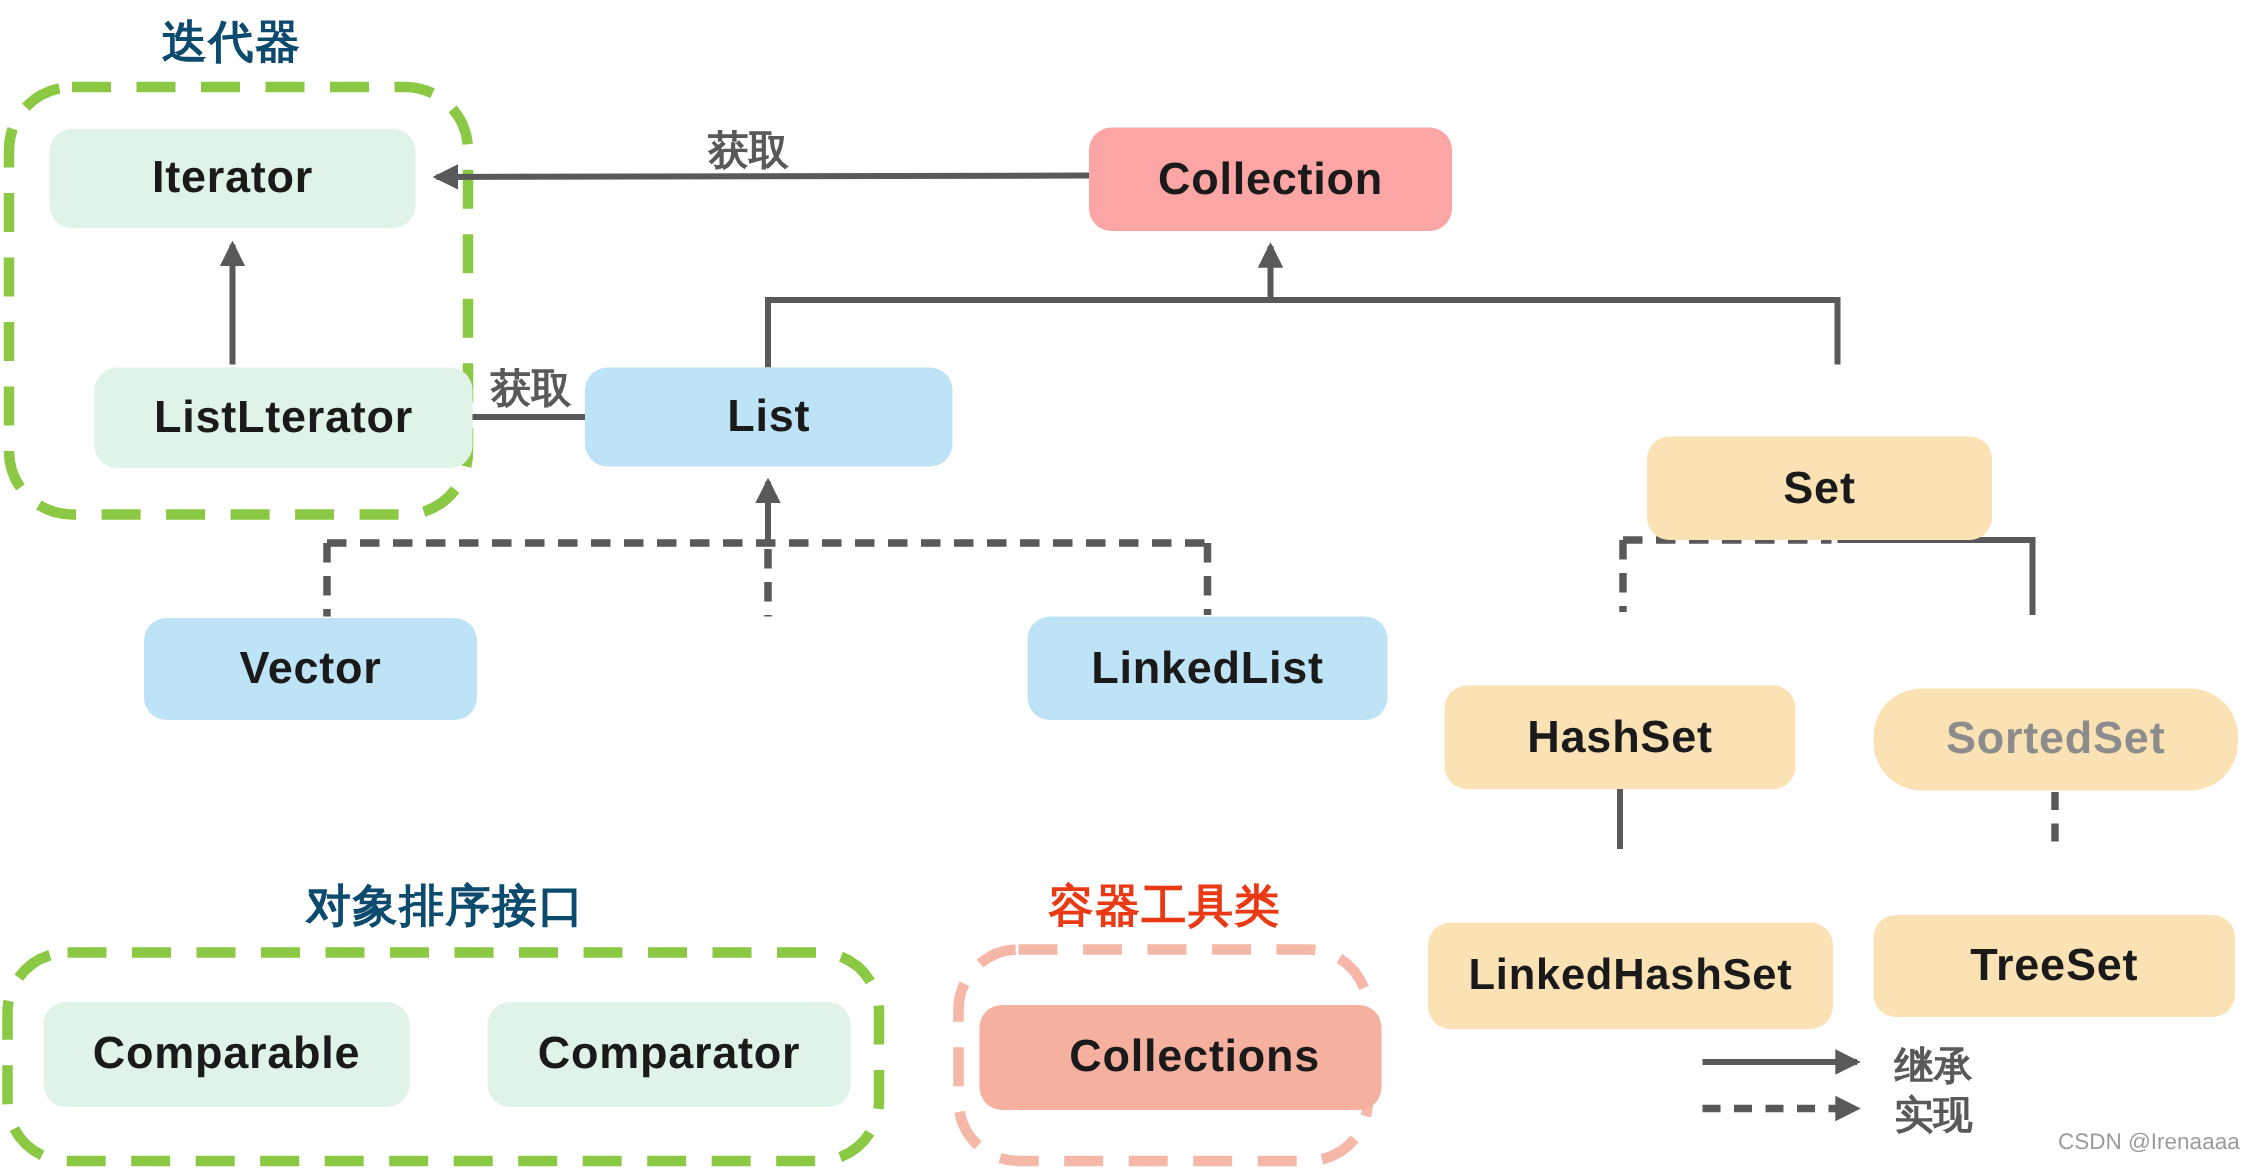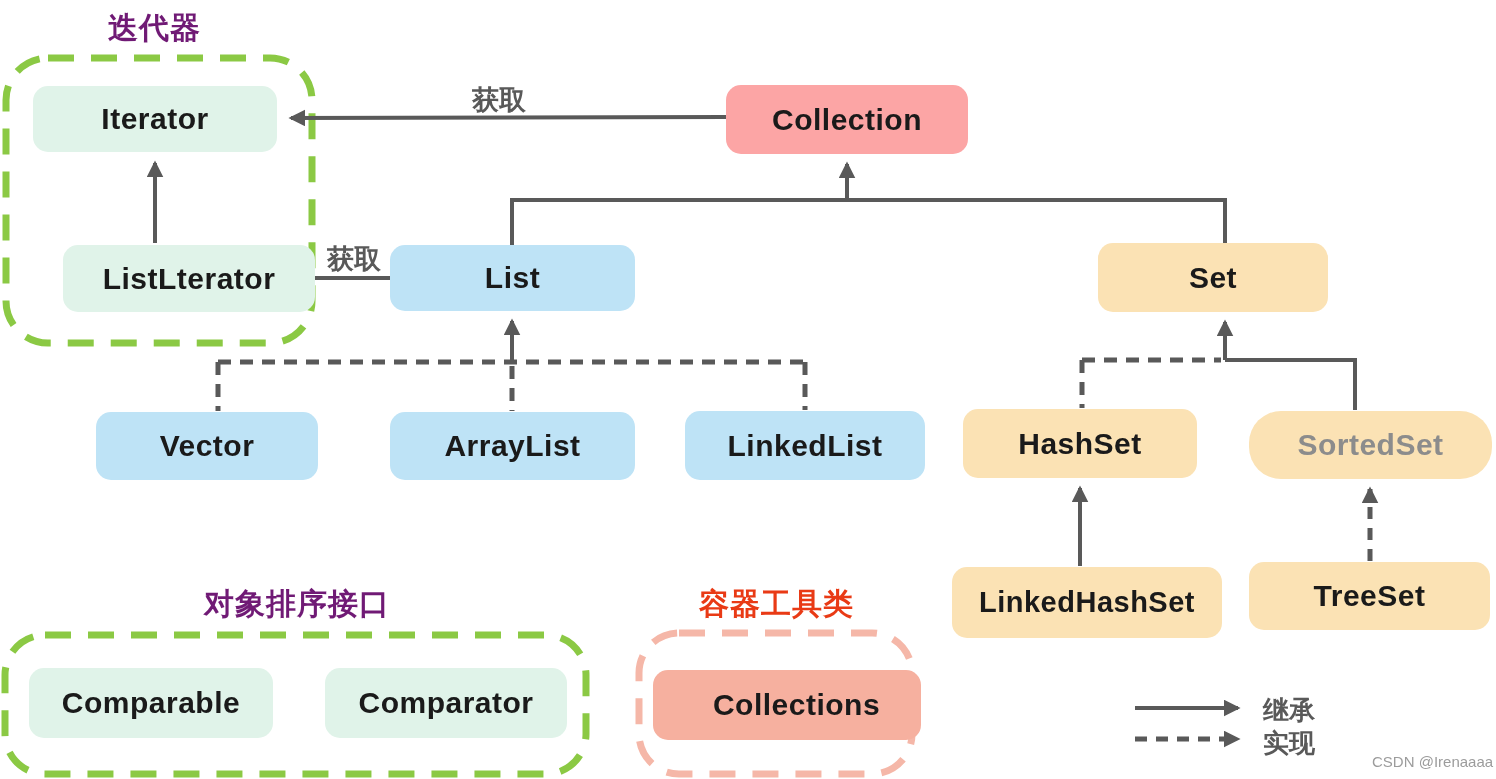--- a/index.html
+++ b/index.html
@@ -8,27 +8,27 @@
     font-family:"Liberation Sans",sans-serif;overflow:hidden;
   }
   .overlay{position:absolute;left:0;top:0;width:1496px;height:779px;z-index:1;}
   .node{
     position:absolute;z-index:2;display:flex;align-items:center;justify-content:center;
     font-weight:bold;font-size:30px;color:#1a1a1a;border-radius:15px;letter-spacing:0.5px;
   }
   .mint{background:#e0f3e9;}
   .blue{background:#fca5a5;}
   .lblue{background:#bee3f6;}
-  .tan{background:#fbe2b4;}
+  .tan{background:#fbe2b4;margin-top:48px;}
   .salmon{background:#f6b09f;padding-left:19px;}
   .gray-text{color:#8c8c8c;border-radius:32px;}
   .group-label{
     position:absolute;z-index:3;font-weight:bold;font-size:30px;letter-spacing:1px;white-space:nowrap;
   }
-  .green-label{color:#701a75;}
+  .green-label{color:#0c4a6e;}
   .red-label{color:#e93a15;}
   .edge-label{
     position:absolute;z-index:3;font-weight:bold;font-size:27px;color:#595959;white-space:nowrap;
   }
   .legend-label{
     position:absolute;z-index:3;font-weight:bold;font-size:26px;color:#595959;white-space:nowrap;
   }
   .watermark{
     position:absolute;z-index:3;font-size:15px;color:#9c9c9c;white-space:nowrap;font-weight:normal;
   }
@@ -79,21 +79,20 @@
   <div class="group-label green-label" style="left:204px;top:584px;">对象排序接口</div>
 
   <div class="edge-label" style="left:472px;top:82px;">获取</div>
   <div class="edge-label" style="left:327px;top:241px;">获取</div>
 
   <div class="node mint" style="left:33px;top:86px;width:244px;height:66px;">Iterator</div>
   <div class="node mint" style="left:47px;top:245px;width:252px;height:67px;margin-left:16px;">ListLterator</div>
   <div class="node blue" style="left:726px;top:85px;width:242px;height:69px;">Collection</div>
   <div class="node lblue" style="left:390px;top:245px;width:245px;height:66px;">List</div>
   <div class="node lblue" style="left:96px;top:412px;width:222px;height:68px;">Vector</div>
-  <div class="node lblue" style="left:390px;top:412px;width:245px;height:68px;">ArrayList</div>
   <div class="node lblue" style="left:685px;top:411px;width:240px;height:69px;">LinkedList</div>
   <div class="node tan" style="left:1098px;top:243px;width:230px;height:69px;">Set</div>
   <div class="node tan" style="left:963px;top:409px;width:234px;height:69px;">HashSet</div>
   <div class="node tan gray-text" style="left:1249px;top:411px;width:243px;height:68px;">SortedSet</div>
   <div class="node tan" style="left:952px;top:567px;width:270px;height:71px;font-size:29px;">LinkedHashSet</div>
   <div class="node tan" style="left:1249px;top:562px;width:241px;height:68px;">TreeSet</div>
   <div class="node mint" style="left:29px;top:668px;width:244px;height:70px;">Comparable</div>
   <div class="node mint" style="left:325px;top:668px;width:242px;height:70px;">Comparator</div>
   <div class="node salmon" style="left:653px;top:670px;width:249px;height:70px;">Collections</div>
 

